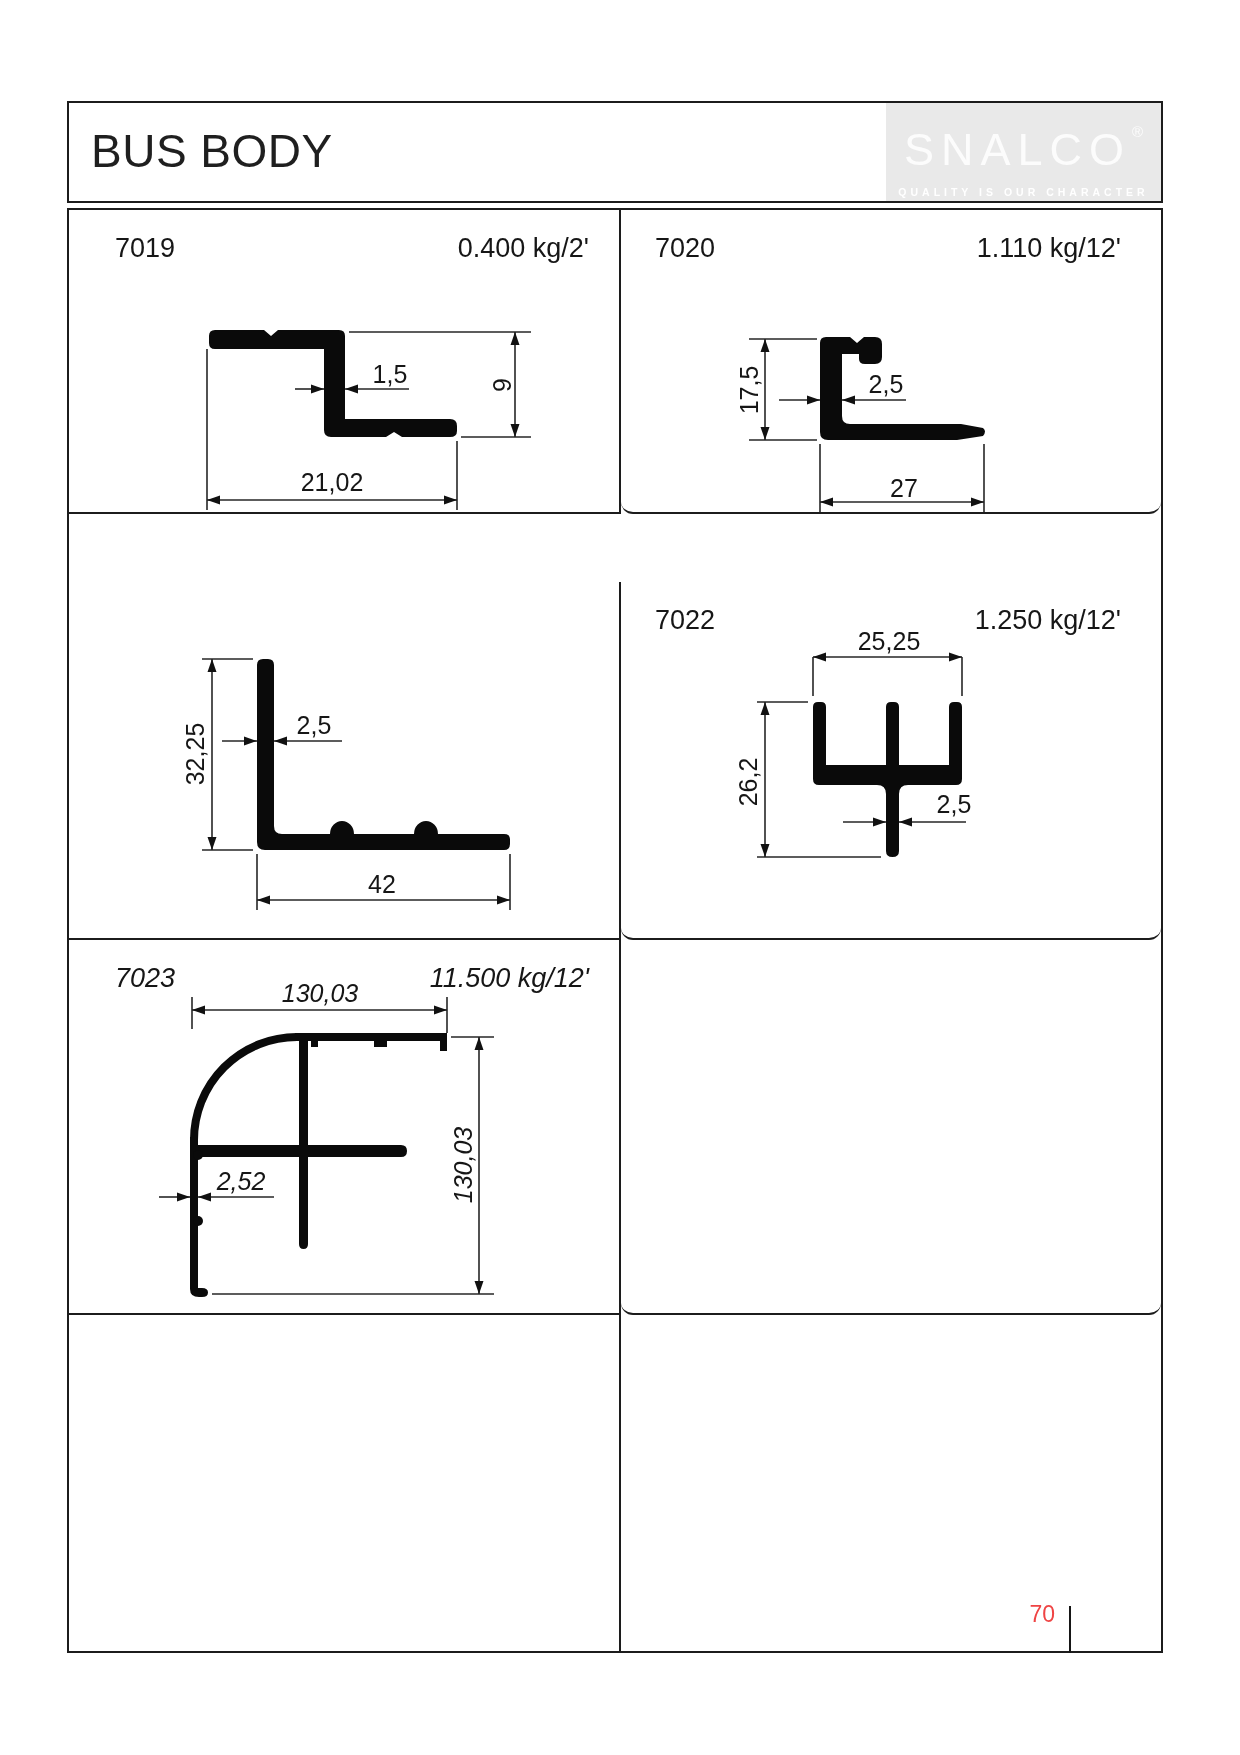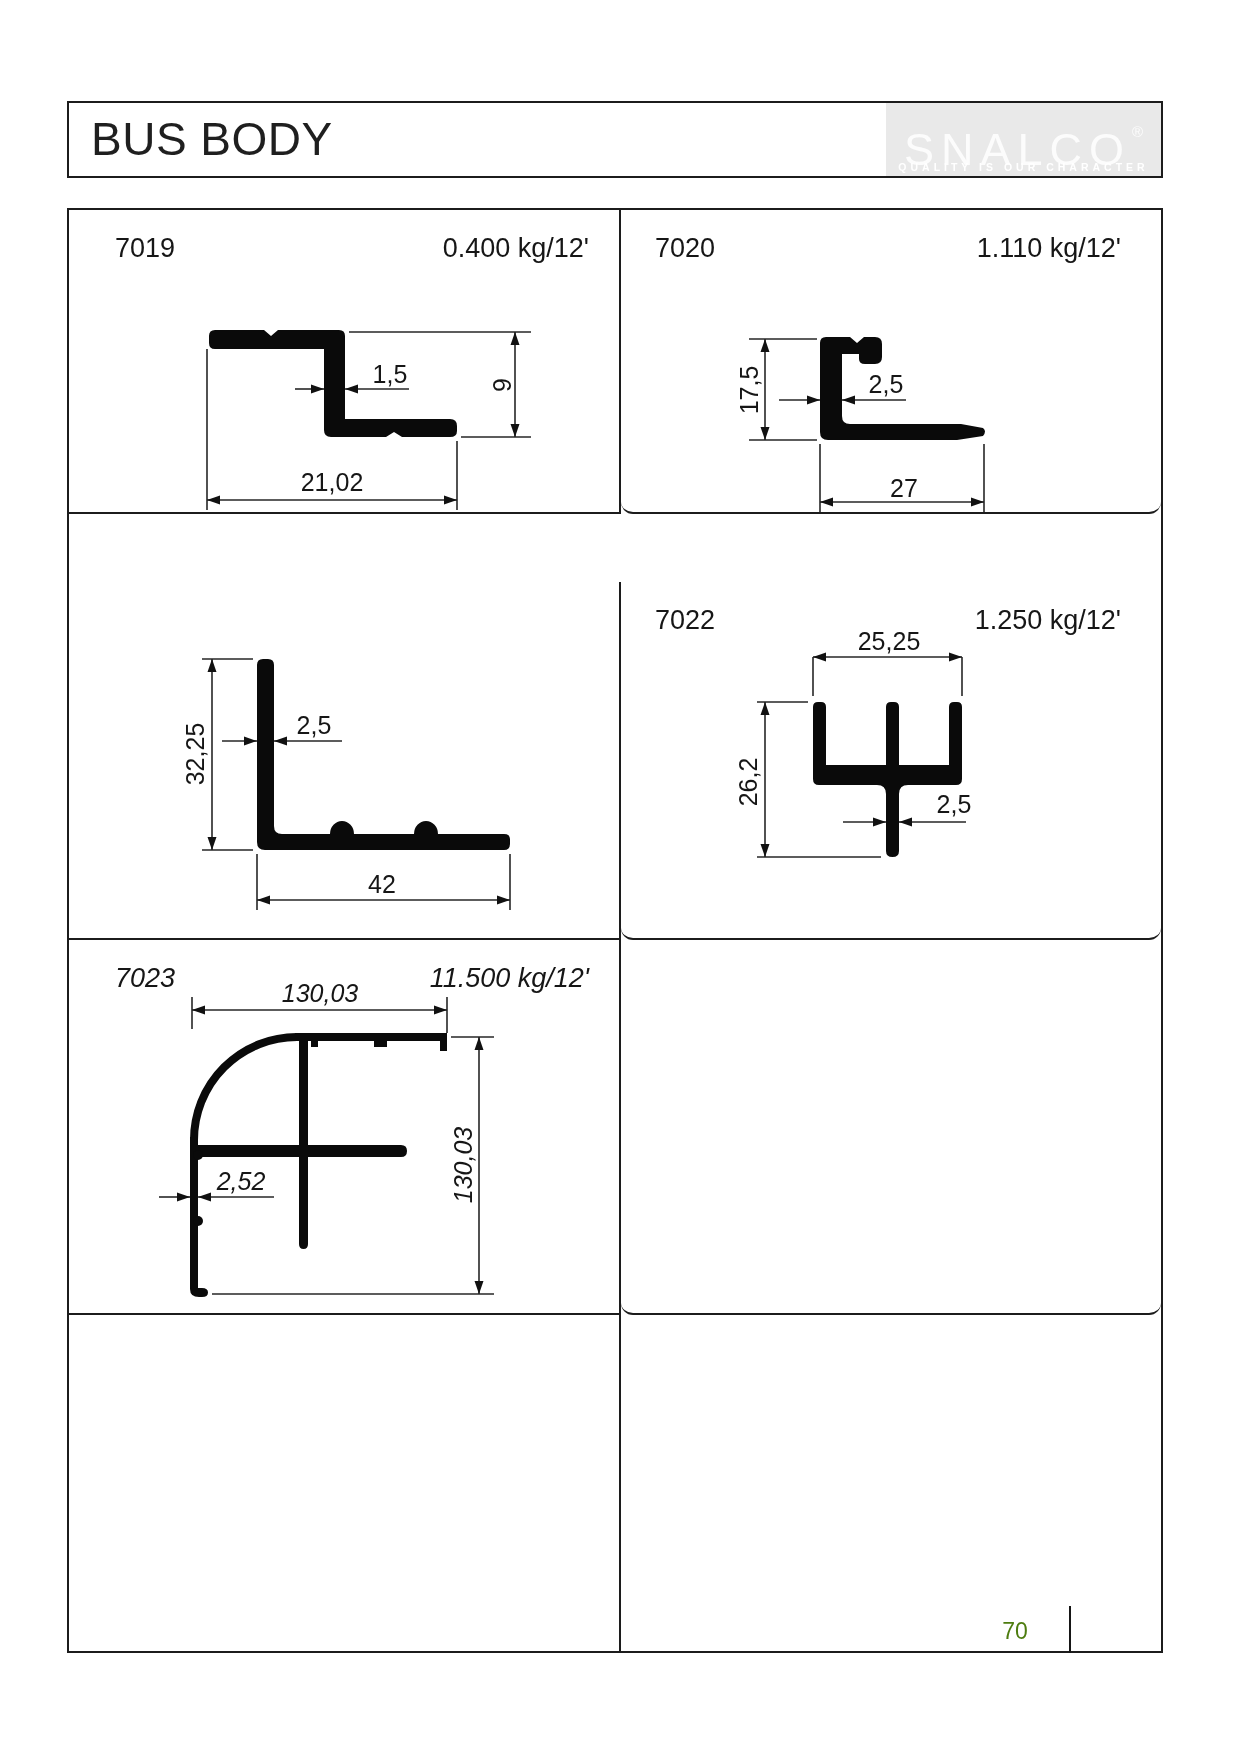--- a/index.html
+++ b/index.html
@@ -1,20 +1,20 @@
 <!DOCTYPE html>
 <html><head>
 <meta charset="utf-8">
 <style>
   html,body{margin:0;padding:0;background:#ffffff;}
   body{width:1240px;height:1755px;position:relative;font-family:"Liberation Sans",sans-serif;color:#1a1a1a;}
   .page{position:absolute;inset:0;background:#fff;overflow:hidden;}
 
   
-  .header-box{position:absolute;left:67px;top:101px;width:1096px;height:77px;
+  .header-box{position:absolute;left:67px;top:101px;width:1096px;height:102px;
     border:2.5px solid #1c1c1c;box-sizing:border-box;background:#fff;}
   .title{position:absolute;left:22px;top:50%;transform:translateY(-52%);
     font-size:46px;letter-spacing:0.5px;color:#1f1f1f;white-space:nowrap;}
   .logo{position:absolute;top:0;right:0;bottom:0;width:275px;background:#e9e9e9;}
   .brand{position:absolute;top:1px;left:0;right:0;text-align:center;
     font-size:45px;line-height:56px;color:#fcfcfc;letter-spacing:7px;font-weight:normal;white-space:nowrap;}
   .reg{font-size:15px;vertical-align:28px;letter-spacing:0;margin-left:1px;}
   .tagline{position:absolute;bottom:3px;left:0;right:0;text-align:center;
     font-size:10.5px;font-weight:bold;color:#ffffff;letter-spacing:4px;white-space:nowrap;}
 
@@ -34,43 +34,43 @@
   .cell svg{position:absolute;left:0;top:0;display:block;}
 
   
   .shape{fill:#0a0a0a;stroke:none;}
   .arcstroke{fill:none;stroke:#0a0a0a;}
   .dl{stroke:#262626;stroke-width:1.6;fill:none;}
   .ah{fill:#111;stroke:none;}
   svg text{font-family:"Liberation Sans",sans-serif;font-size:25px;fill:#161616;}
 
   
-  .pagenum{position:absolute;left:975px;top:1601px;width:80px;text-align:center;
-    font-size:23px;color:#4d7c0f;margin-top:17px;}
+  .pagenum{position:absolute;left:975px;top:1601px;width:80px;text-align:right;
+    font-size:23px;color:#ef4444;}
   .pagetick{position:absolute;left:1069px;top:1606px;width:2px;height:47px;background:#161616;}
 </style>
 </head>
 <body>
 
 <div class="page">
 
   <div class="header-box">
     <div class="title">BUS BODY</div>
     <div class="logo">
       <div class="brand"><span>SNALCO</span><span class="reg">®</span></div>
       <div class="tagline">QUALITY IS OUR CHARACTER</div>
     </div>
   </div>
 
   <div class="grid">
 
     <div class="cell r1 c1">
       <div class="cellhead">
         <span>7019</span>
-        <span>0.400 kg/12'</span>
+        <span>0.400 kg/2'</span>
       </div>
       <svg width="550" height="370" viewBox="0 0 550 370">
         <path class="shape" d="M 140 133 V 126 Q 140 120 146 120 H 195 L 202 126 L 209 120 H 270 Q 276 120 276 126 V 209 H 381 Q 388 209 388 216 V 221 Q 388 227 381 227 H 333 L 325 222 L 317 227 H 262 Q 255 227 255 220 V 139 H 146 Q 140 139 140 133 Z"></path>
         <g>
           <line class="dl" x1="226" y1="179" x2="255" y2="179"></line>
           <path class="ah" d="M255 179 l-13 -4.5 v9 z"></path>
           <line class="dl" x1="276" y1="179" x2="340" y2="179"></line>
           <path class="ah" d="M276 179 l13 -4.5 v9 z"></path>
           <text x="321" y="173" text-anchor="middle">1,5</text>
         </g>

